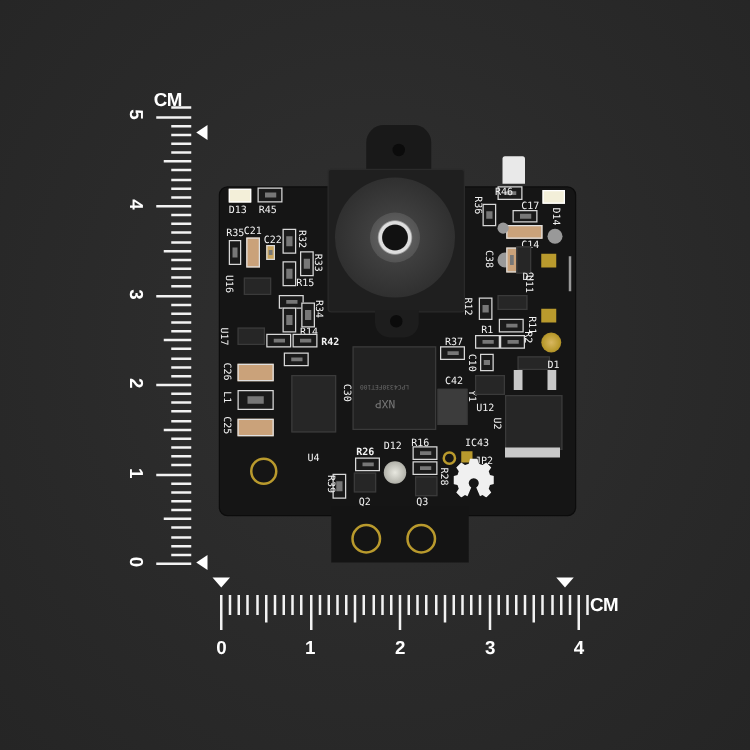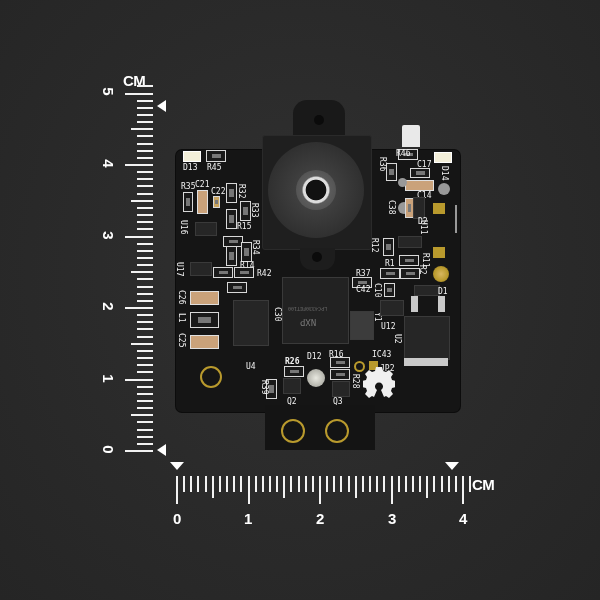--- a/index.html
+++ b/index.html
@@ -193,21 +193,21 @@
   <span class="silk" style="left:237px;top:223px;">R15</span>
   <div class="chip" style="left:195px;top:222px;width:20px;height:12px;"></div>
   <span class="silk v" style="left:187px;top:220px;">U16</span>
   <div class="res" style="left:223px;top:236px;width:18px;height:9px;"></div>
   <div class="res" style="left:241px;top:242px;width:9px;height:18px;"></div>
   <span class="silk v" style="left:259px;top:240px;">R34</span>
   <div class="res" style="left:226px;top:246px;width:9px;height:18px;"></div>
   <span class="silk" style="left:240px;top:262px;">R14</span>
   <div class="res" style="left:213px;top:267px;width:18px;height:9px;"></div>
   <div class="res" style="left:234px;top:267px;width:18px;height:9px;"></div>
-  <span class="silk" style="left:257px;top:270px;">R42</span>
+  <span class="silk" style="left:257px;top:270px;font-weight:bold;">R42</span>
   <div class="chip" style="left:190px;top:262px;width:20px;height:12px;"></div>
   <span class="silk v" style="left:183px;top:262px;">U17</span>
   <div class="res" style="left:227px;top:282px;width:18px;height:9px;"></div>
   <span class="silk" style="left:248px;top:282px;margin-top:32px;">R43</span>
 
   <div class="cap" style="left:190px;top:291px;width:27px;height:12px;"></div>
   <span class="silk v" style="left:185px;top:290px;">C26</span>
   <div class="res" style="left:190px;top:312px;width:27px;height:14px;background:#1a1a1a;"></div>
   <span class="silk v" style="left:185px;top:313px;">L1</span>
   <div class="cap" style="left:190px;top:335px;width:27px;height:12px;"></div>
@@ -217,21 +217,21 @@
   <span class="silk" style="left:246px;top:363px;">U4</span>
   <span class="silk v" style="left:281px;top:307px;">C30</span>
 
   <div class="chip" style="left:282px;top:277px;width:65px;height:65px;background:#222;"></div>
   <span class="silk" style="left:283px;top:270px;"></span>
   <span class="silk" style="left:300px;top:318px;color:#777;font-size:9px;transform:rotate(180deg);">NXP</span>
   <span class="silk" style="left:288px;top:305px;color:#6a6a6a;font-size:5px;transform:rotate(180deg);">LPC4330FET100</span>
 
   <div class="res" style="left:352px;top:277px;width:18px;height:9px;"></div>
   <span class="silk" style="left:356px;top:270px;">R37</span>
-  <span class="silk" style="left:356px;top:286px;text-align:center;">C42</span>
+  <span class="silk" style="left:356px;top:301px;text-align:center;">C42</span>
   <div class="chip" style="left:350px;top:311px;width:22px;height:27px;background:#3c3c3c;"></div>
   <span class="silk v" style="left:381px;top:312px;">Y1</span>
 
   <div class="res" style="left:284px;top:366px;width:18px;height:9px;"></div>
   <span class="silk" style="left:285px;top:358px;font-weight:bold;">R26</span>
   <div class="abs" style="left:307px;top:369px;width:18px;height:18px;border-radius:50%;background:radial-gradient(circle,#e8e8e0,#9a9a92);"></div>
   <span class="silk" style="left:307px;top:353px;">D12</span>
   <div class="res" style="left:330px;top:357px;width:18px;height:9px;"></div>
   <span class="silk" style="left:329px;top:351px;">R16</span>
   <div class="res" style="left:330px;top:369px;width:18px;height:9px;"></div>

